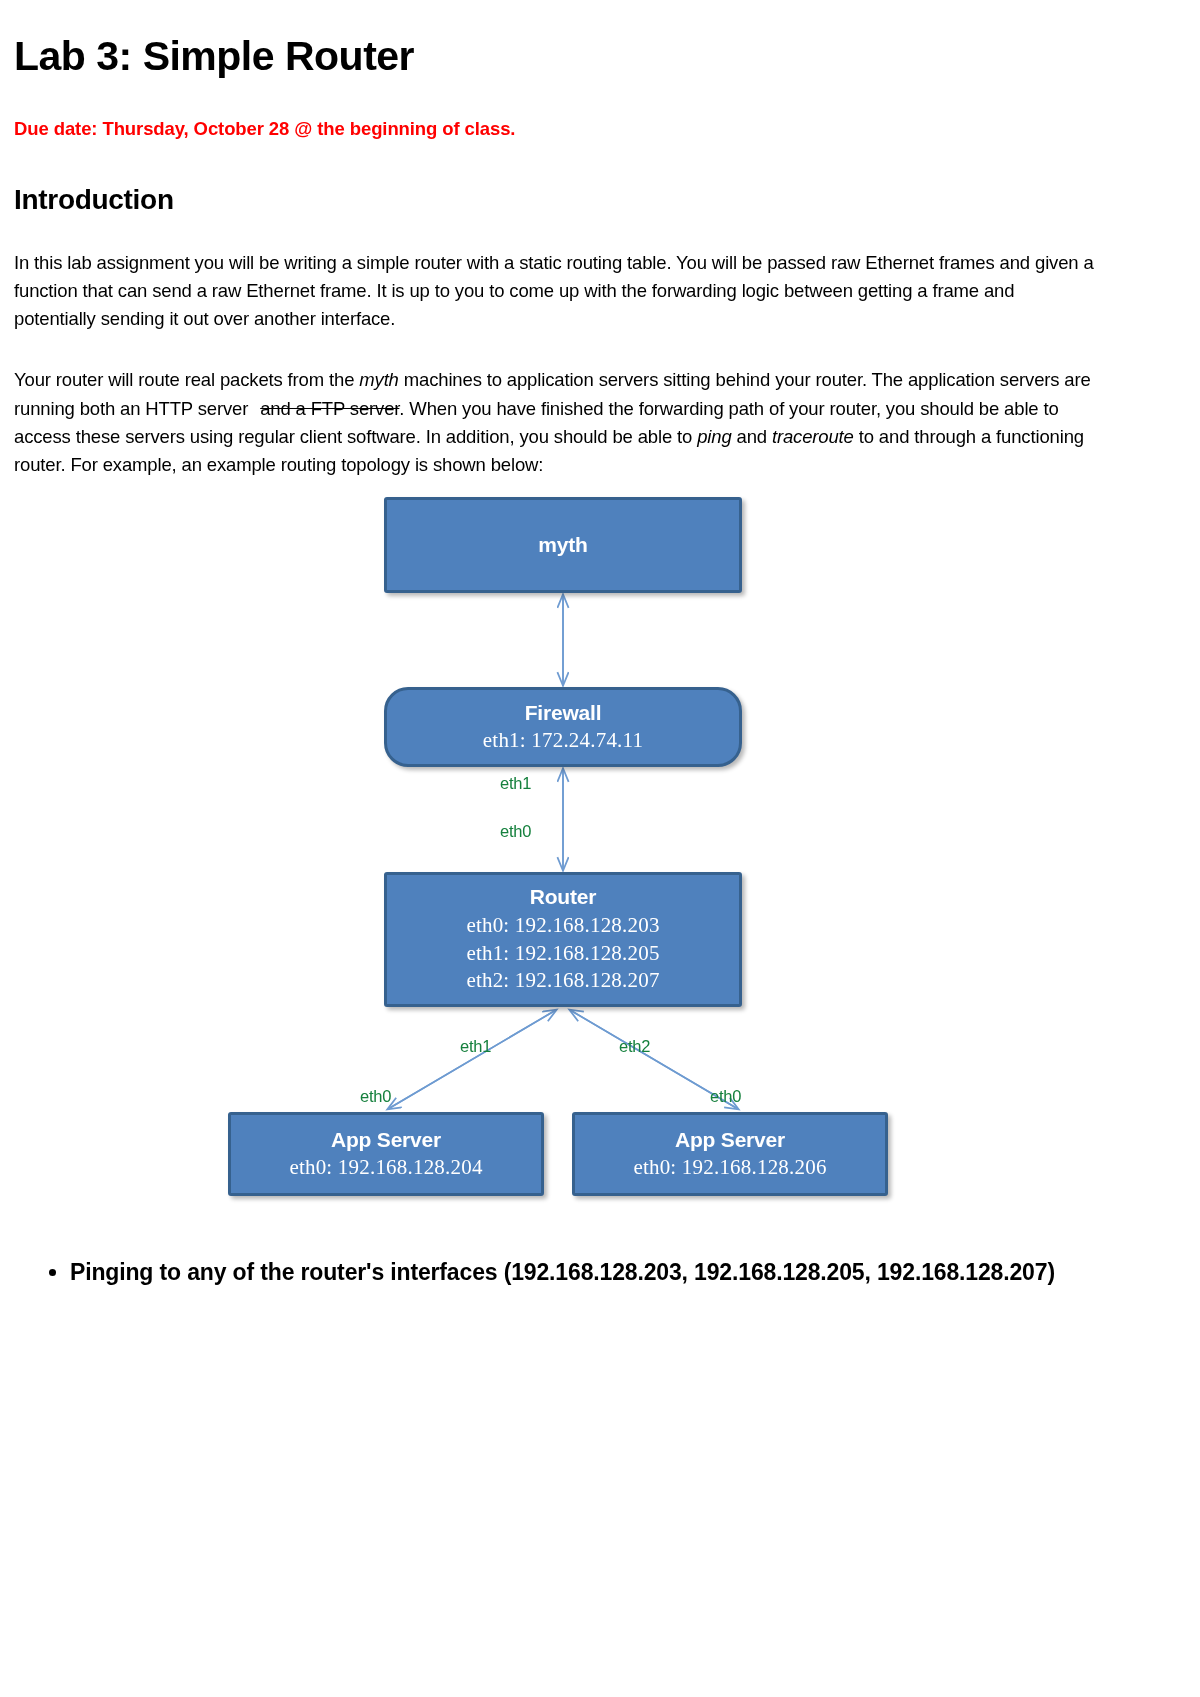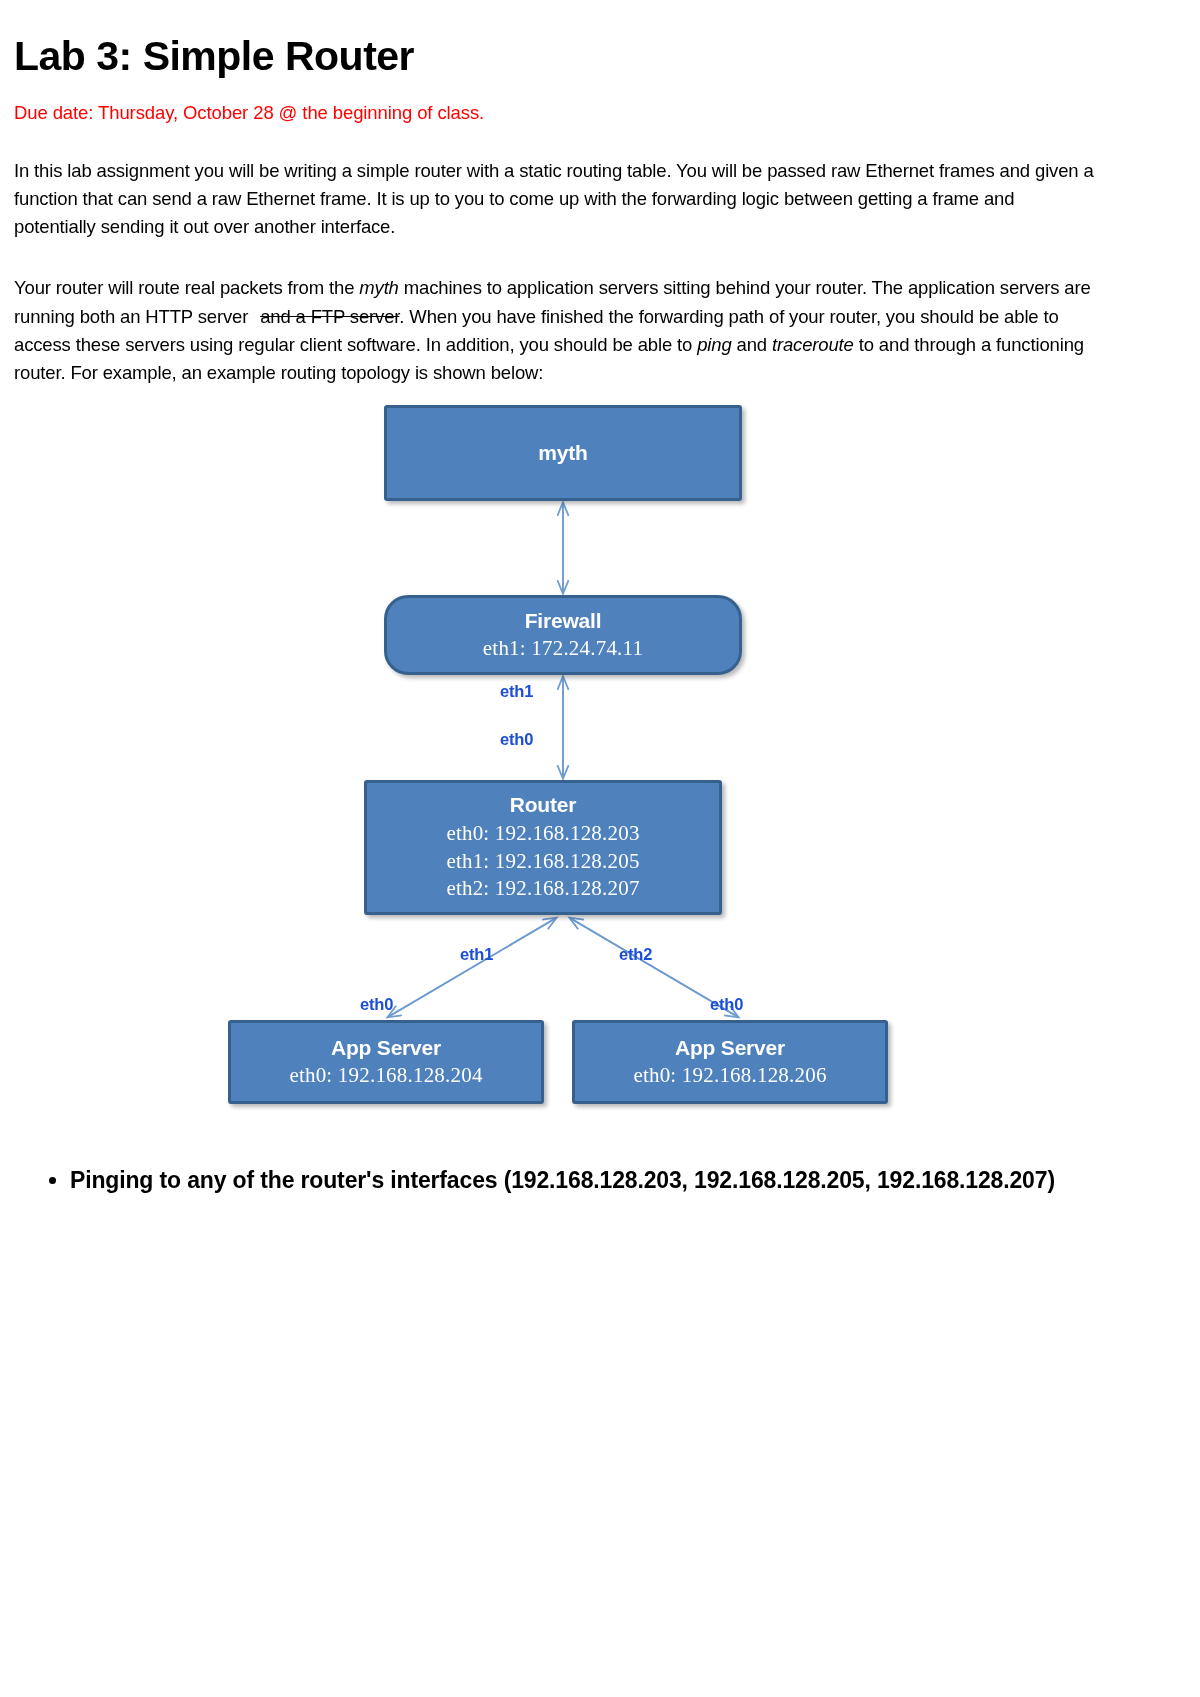--- a/index.html
+++ b/index.html
@@ -15,23 +15,23 @@
 
   h1.title {
     font-size:41px;
     font-weight:bold;
     letter-spacing:-0.5px;
     margin:0 0 0 0;
     line-height:1.1;
   }
   .duedate {
     color:#ff0000;
-    font-weight:normal;
+    font-weight:bold;
     font-size:18.5px;
-    margin:23px 0 0 0;
+    margin:39px 0 0 0;
     letter-spacing:-0.1px;
   }
   p.para {
     font-size:18.5px;
     line-height:1.52;
     margin:33px 0 0 0;
     letter-spacing:-0.15px;
     max-width:1085px;
   }
   .red-bold { color:#ff0000; font-weight:bold; }
@@ -76,29 +76,29 @@
   .nodebox .nb-line {
     font-family:"Liberation Serif", serif;
     font-weight:normal;
     font-size:21px;
     line-height:1.33;
     letter-spacing:0.2px;
   }
 
   #box-myth   { left:384px; top:0px;   width:358px; height:96px; }
   #box-fw     { left:384px; top:190px; width:358px; height:80px;border-radius:24px; }
-  #box-router { left:364px; top:375px; width:358px; height:135px; }
+  #box-router { left:384px; top:375px; width:358px; height:135px; }
   #box-app1   { left:228px; top:615px; width:316px; height:84px; }
   #box-app2   { left:572px; top:615px; width:316px; height:84px; }
 
   .ifl {
     position:absolute;
     font-size:16.5px;
-    font-weight:bold;
-    color:#1d4ed8;
+    font-weight:normal;
+    color:#15803d;
     letter-spacing:-0.2px;
     white-space:nowrap;
   }
   #lbl-fw-eth1   { left:500px; top:277px; }
   #lbl-rt-eth0   { left:500px; top:325px; }
   #lbl-rt-eth1   { left:460px; top:540px; }
   #lbl-rt-eth2   { left:619px; top:540px; }
   #lbl-a1-eth0   { left:360px; top:590px; }
   #lbl-a2-eth0   { left:710px; top:590px; }
 
@@ -118,20 +118,21 @@
 <body>
 
 <div class="page">
   <div class="content">
 
     <h1 class="title">Lab 3: Simple Router</h1>
 
     <p class="duedate">Due date: Thursday, October 28 @ the beginning of class.</p>
 
 
+    <h2 class="section">Introduction</h2>
 
     <p class="para">In this lab assignment you will be writing a simple router with a static routing table. You will be passed raw Ethernet frames and given a function that can send a raw Ethernet frame. It is up to you to come up with the forwarding logic between getting a frame and potentially sending it out over another interface.</p>
 
     <p class="para"><span>Your router will route real packets from the </span><span class="ital">myth</span><span> machines to application servers sitting behind your router. The application servers are running both an HTTP server </span><span class="strike">and a FTP server</span><span>. When you have finished the forwarding path of your router, you should be able to access these servers using regular client software. In addition, you should be able to </span><span class="ital">ping</span><span> and </span><span class="ital">traceroute</span><span> to and through a functioning router. For example, an example routing topology is shown below:</span></p>
 
     <div class="diagram">
 
       <svg class="links" viewBox="0 0 1200 740">
         <defs>
           <marker id="ah" markerWidth="11" markerHeight="11" refX="8.5" refY="4" orient="auto" markerUnits="strokeWidth">

